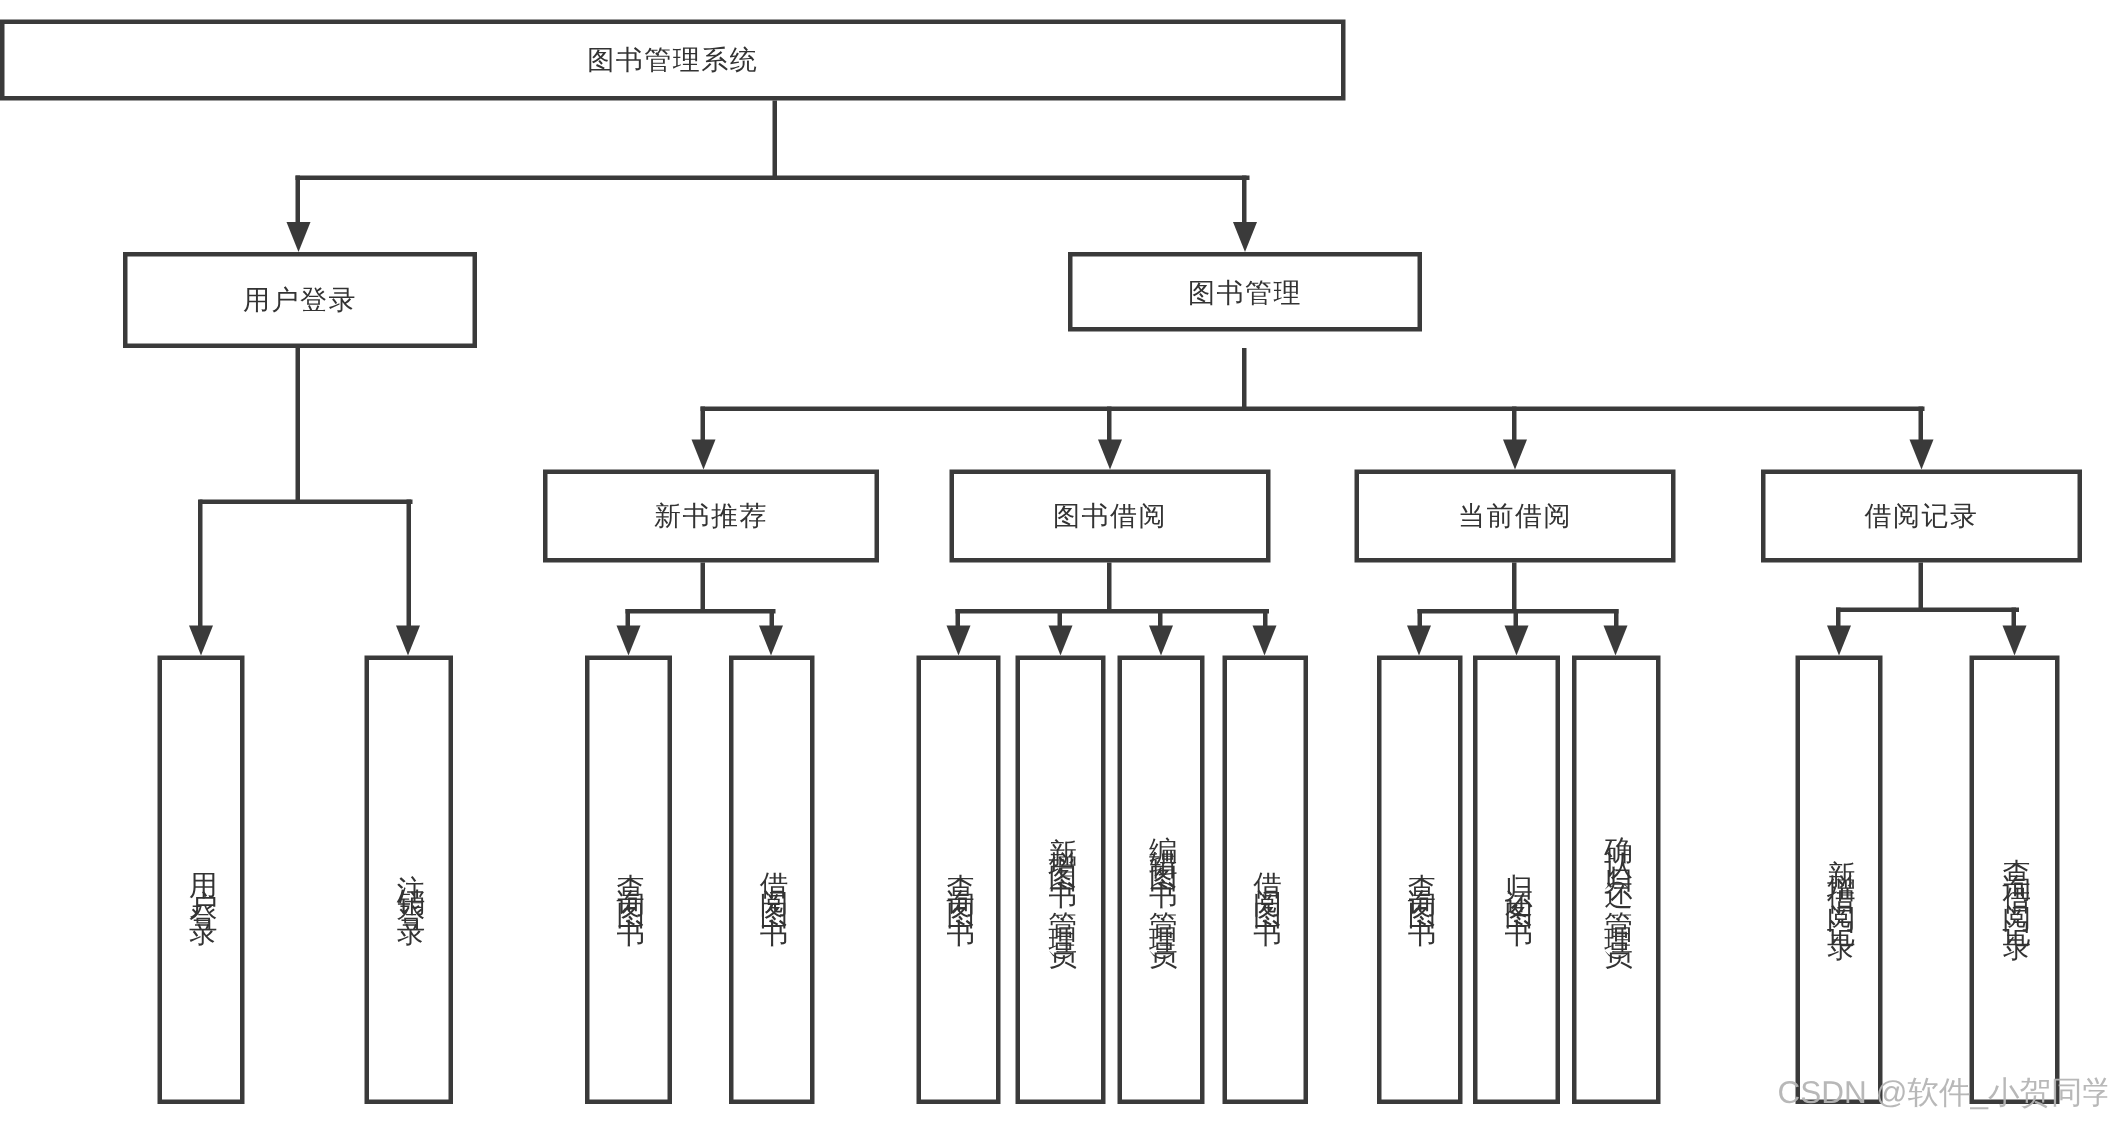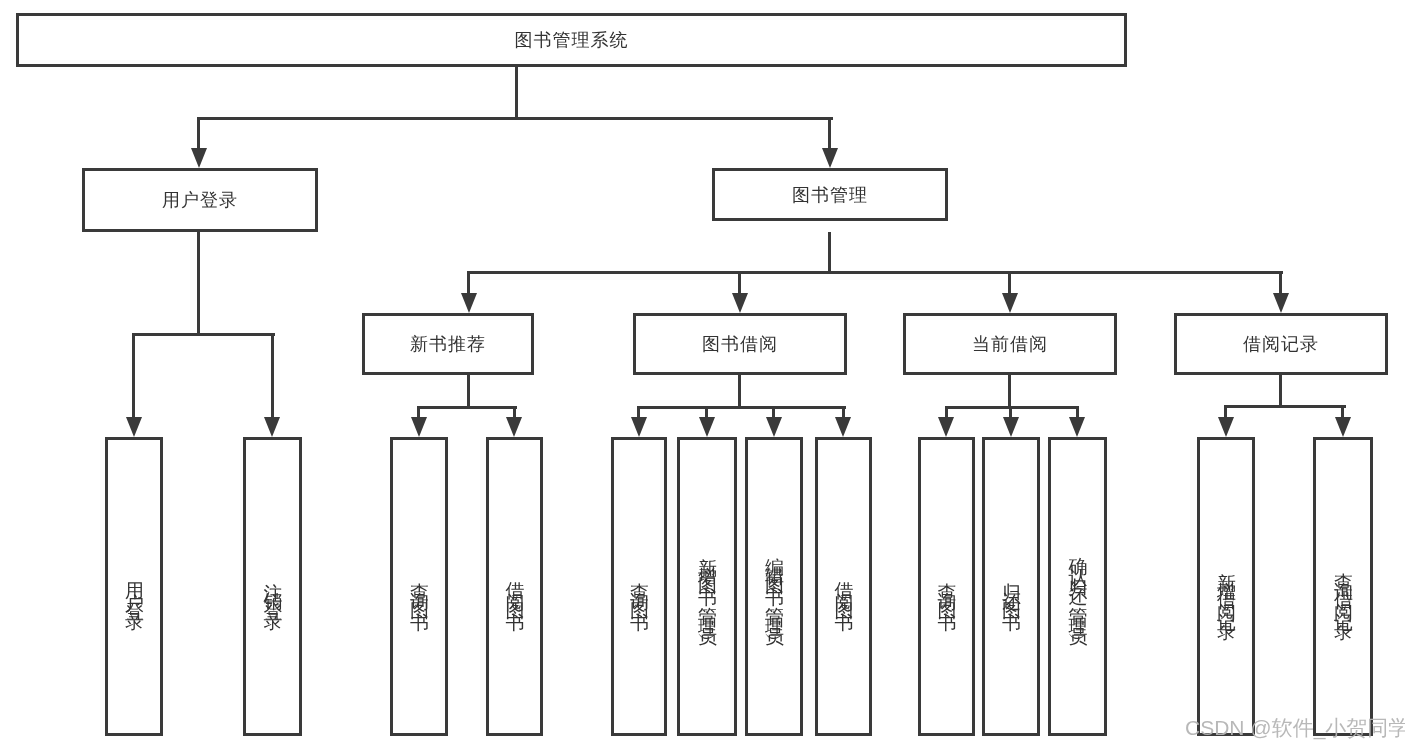--- a/index.html
+++ b/index.html
@@ -34,27 +34,27 @@
   .watermark{
     position:absolute;left:1185px;top:714px;z-index:10;
     font-size:21px;color:var(--watermark);opacity:.95;white-space:nowrap;
   }
 </style>
 </head>
 <body>
 
 <div class="canvas">
 
-  <div class="node h" style="left:16px;top:13px;width:1111px;height:54px">图书管理系统</div>
+  <div class="node h" style="left:0;top:13px;width:897px;height:54px">图书管理系统</div>
 
   <div class="node h" style="left:82px;top:168px;width:236px;height:64px">用户登录</div>
 
   <div class="node h" style="left:712px;top:168px;width:236px;height:53px">图书管理</div>
 
-  <div class="node h" style="left:362px;top:313px;width:172px;height:62px">新书推荐</div>
+  <div class="node h" style="left:362px;top:313px;width:224px;height:62px">新书推荐</div>
 
   <div class="node h" style="left:633px;top:313px;width:214px;height:62px">图书借阅</div>
 
   <div class="node h" style="left:903px;top:313px;width:214px;height:62px">当前借阅</div>
 
   <div class="node h" style="left:1174px;top:313px;width:214px;height:62px">借阅记录</div>
 
   <div class="node v" style="left:105px;top:437px;width:58px;height:299px">用户登录</div>
 
   <div class="node v" style="left:243px;top:437px;width:59px;height:299px">注销登录</div>

